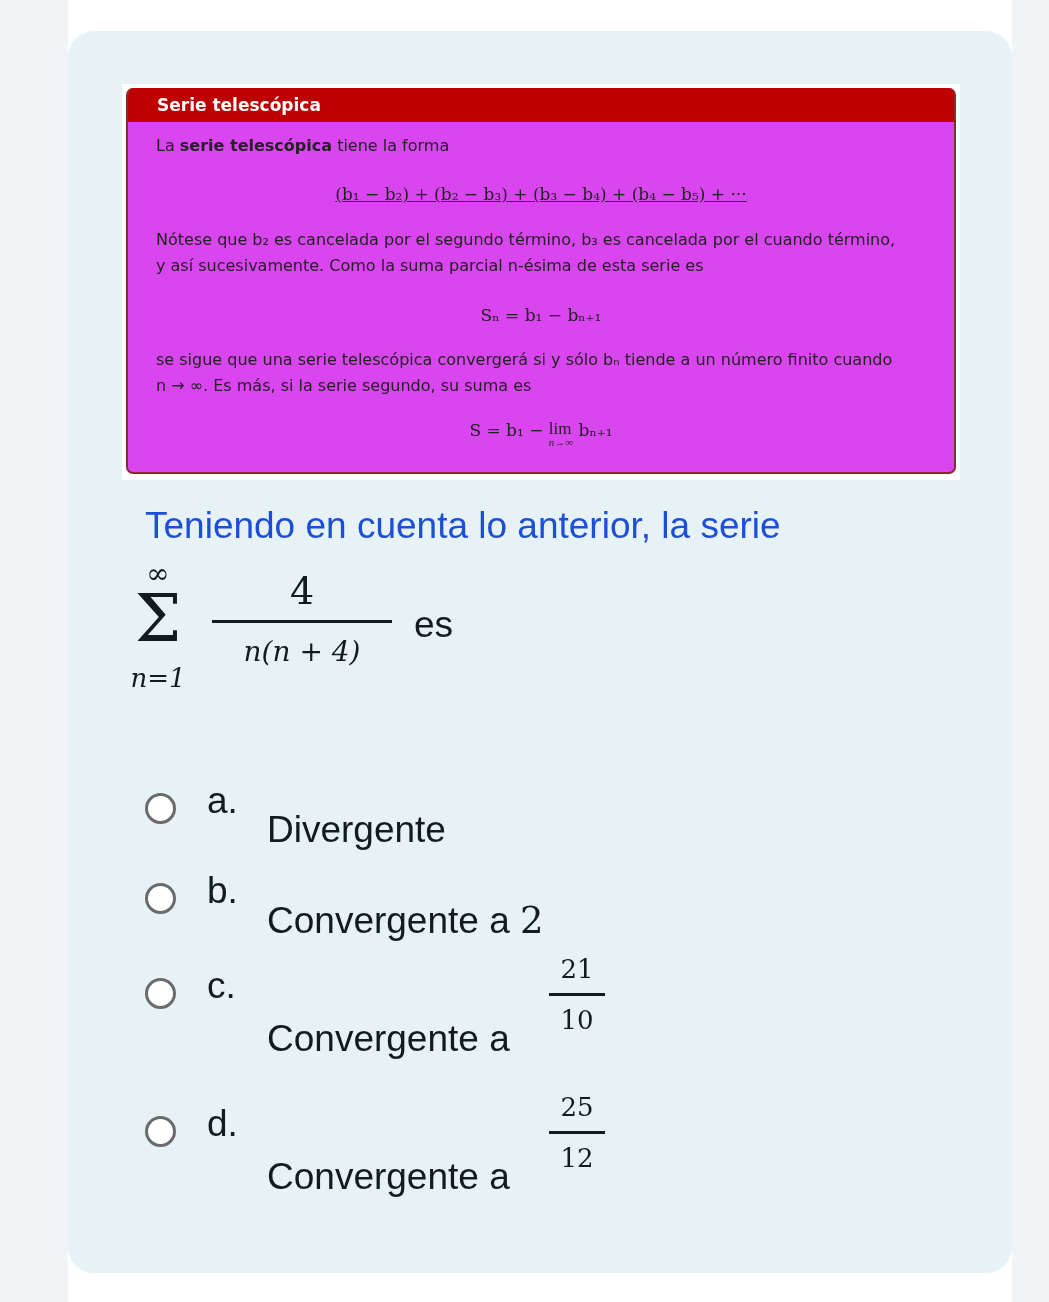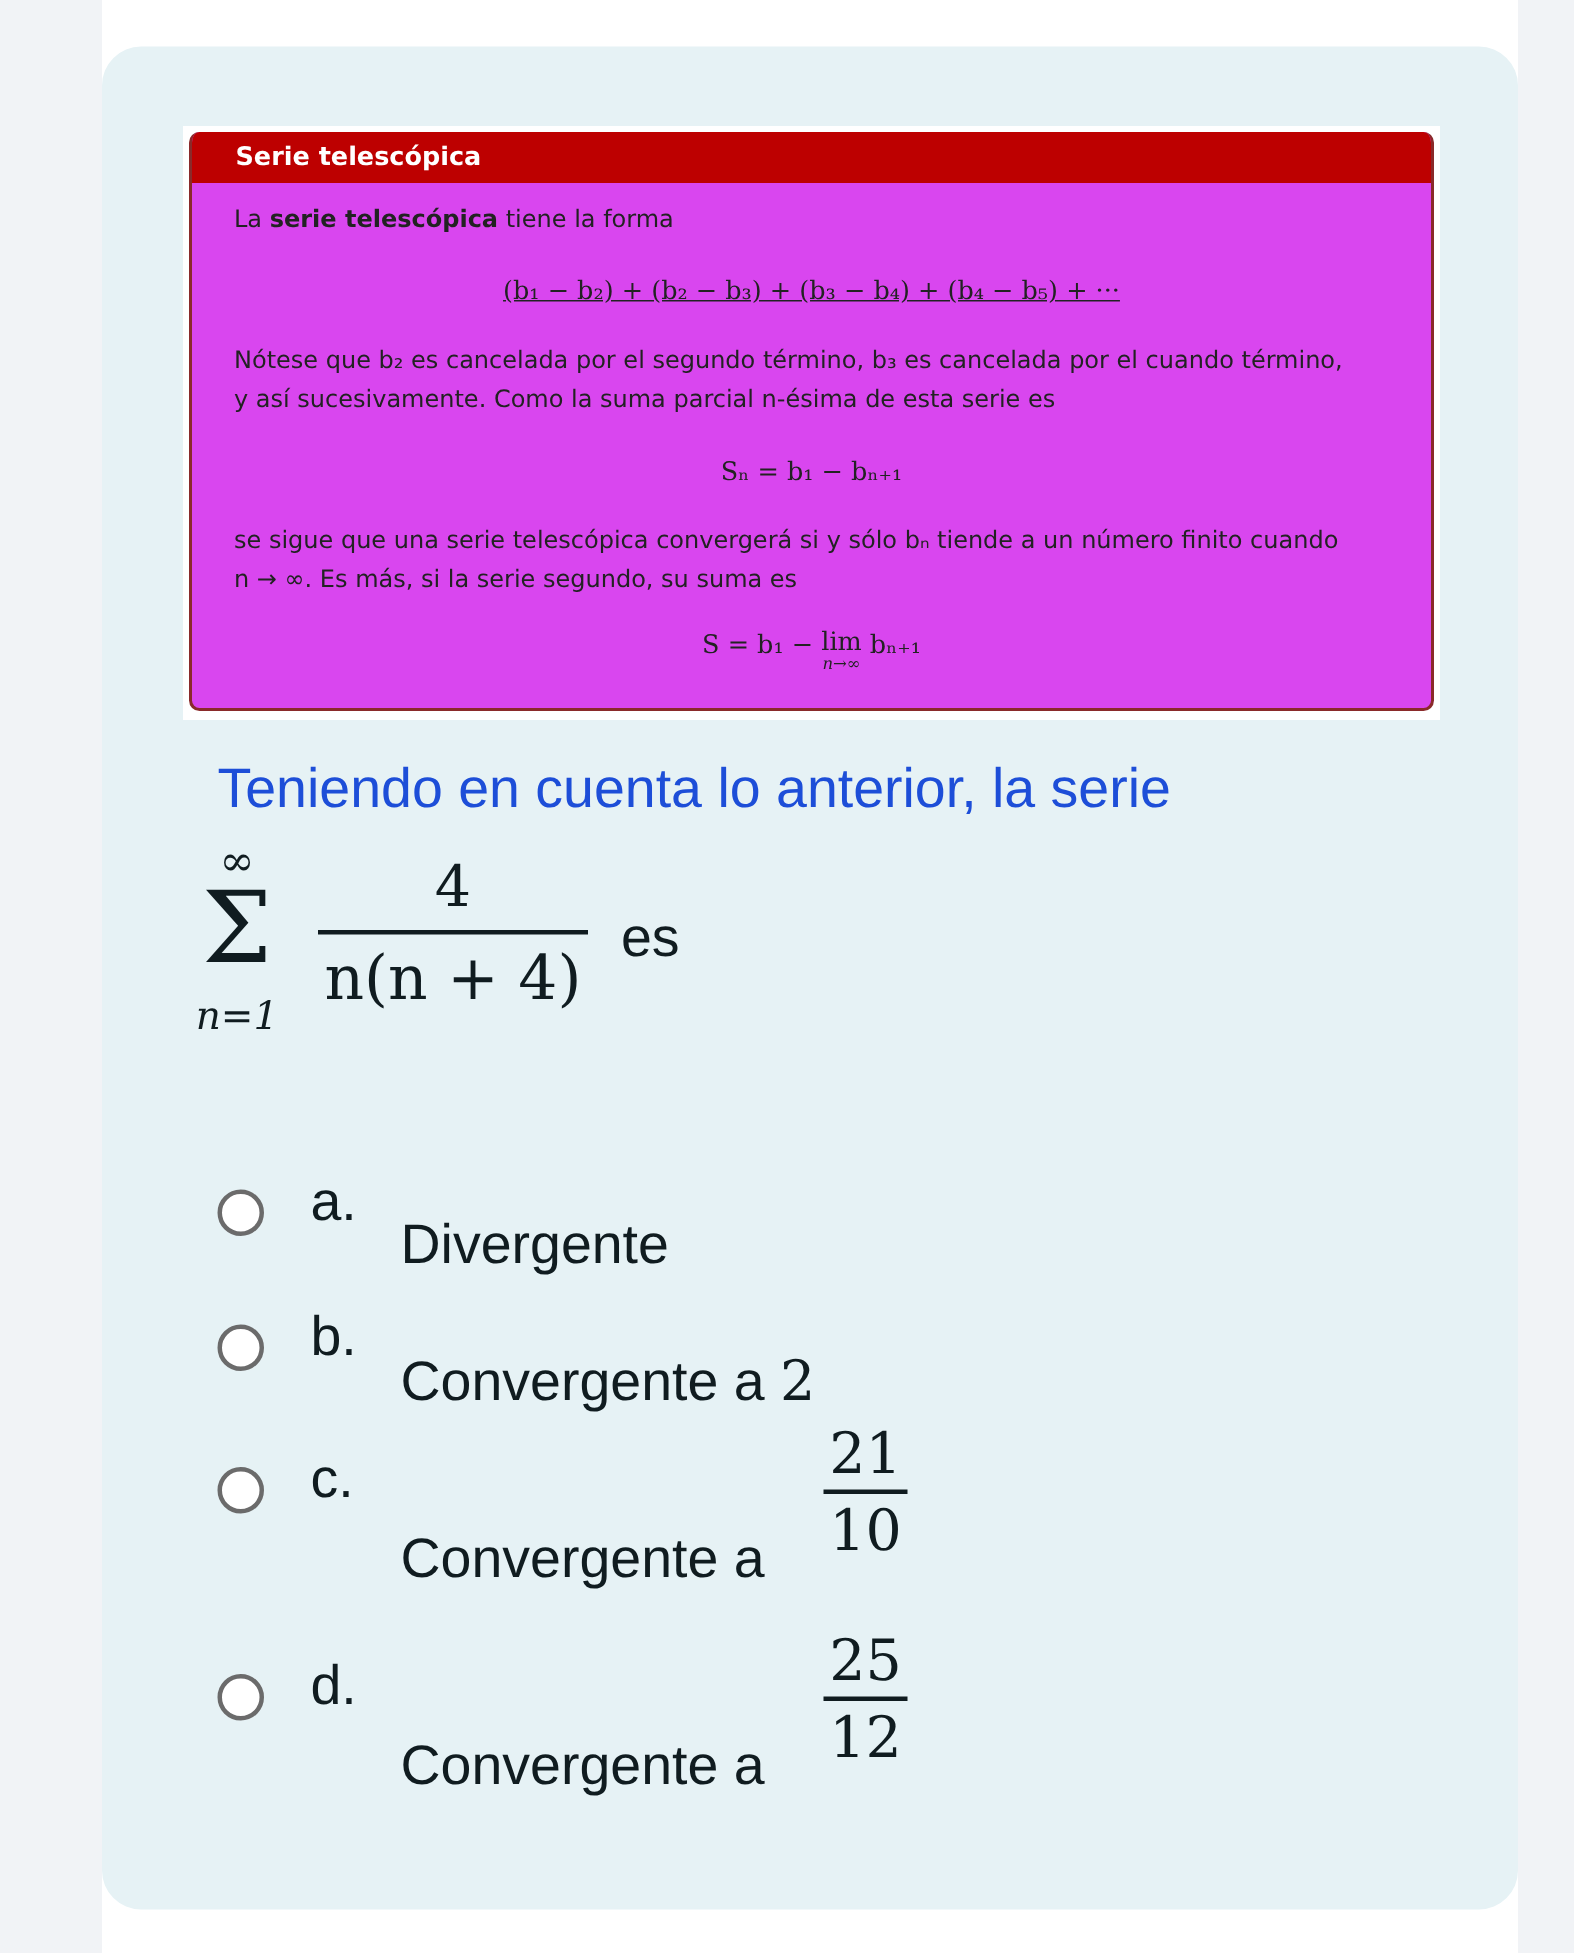--- a/index.html
+++ b/index.html
@@ -27,21 +27,21 @@
     font-family:"DejaVu Sans", sans-serif; font-weight:bold; font-size:17px;
     line-height:34px; padding-left:29px;
   }
   .beamer-body {
     font-family:"DejaVu Sans", sans-serif; font-size:16px; color:#222;
     padding:0 28px; position:relative; height:419px;
   }
   .bl { position:absolute; left:28px; white-space:nowrap; }
   .center { position:absolute; left:0; right:0; text-align:center; white-space:nowrap; }
   .math { font-family:"DejaVu Serif", serif; font-size:17px; }
-  .limwrap { display:inline-block; text-align:center; vertical-align:top; line-height:17px; }
+  .limwrap { display:inline-block; text-align:left; vertical-align:top; line-height:17px;font-family:Liberation Serif, serif; }
   .limwrap .under { display:block; font-size:11px; font-style:italic; line-height:11px; }
 
   .question {
     position:absolute; left:125px; top:505px; font-size:37px; color:#1d4ed8;margin-left:20px;
   }
   .sum-block { position:absolute; left:122px; top:560px; height:140px; width:400px; color:#101c20; }
   .sigma-col { position:absolute; left:0; top:0; width:72px; text-align:center; font-family:"DejaVu Serif", serif; }
   .sigma-top { position:absolute; top:0; left:0; width:72px; font-size:28px; line-height:28px; }
   .sigma { position:absolute; top:20px; left:0; width:72px; font-size:66px; line-height:78px; }
   .sigma-bot { position:absolute; top:103px; left:0; width:72px; font-size:26px; line-height:30px; font-style:italic; }
@@ -52,21 +52,21 @@
 
   .option { position:absolute; left:145px; color:#101c20; }
   .radio {
     position:absolute; left:0; width:31px; height:31px; border-radius:50%;
     border:3px solid #6b6b6b; background:#fff; box-sizing:border-box;
   }
   .opt-letter { position:absolute; left:62px; font-size:37px; white-space:nowrap; }
   .opt-text { position:absolute; left:122px; font-size:37px; white-space:nowrap;margin-top:29px; }
   .serif-num { font-family:"DejaVu Serif", serif; }
   .ofrac { position:absolute; font-family:"DejaVu Serif", serif; text-align:center; width:56px; }
-  .ofrac .num, .ofrac .den { display:block; font-size:38px; line-height:44px; }
+  .ofrac .num, .ofrac .den { display:block; font-size:26px; line-height:44px; }
   .ofrac .bar { display:block; height:3px; background:#101c20; margin:2px 0; }
 </style>
 </head>
 <body>
 
 <div class="side-left"></div>
 <div class="side-right"></div>
 
 <div class="card"></div>
 
@@ -93,21 +93,21 @@
 
 <div class="sum-block">
   <div class="sigma-col">
     <div class="sigma-top">∞</div>
     <div class="sigma">Σ</div>
     <div class="sigma-bot">n=1</div>
   </div>
   <div class="frac" style="left:90px; top:6px; width:180px;">
     <span class="num" style="font-size:38px; line-height:50px;">4</span>
     <span class="bar" style="margin:4px 0;"></span>
-    <span class="den" style="font-size:41px; line-height:50px; ">n(n + 4)</span>
+    <span class="den" style="font-size:28px; line-height:50px; font-style:italic;">n(n + 4)</span>
   </div>
   <div class="es">es</div>
 </div>
 
 <div class="option" style="top:780px;">
   <div class="radio" style="top:13px;"></div>
   <div class="opt-letter" style="top:0;">a.</div>
   <div class="opt-text" style="top:0;">Divergente</div>
 </div>
 

